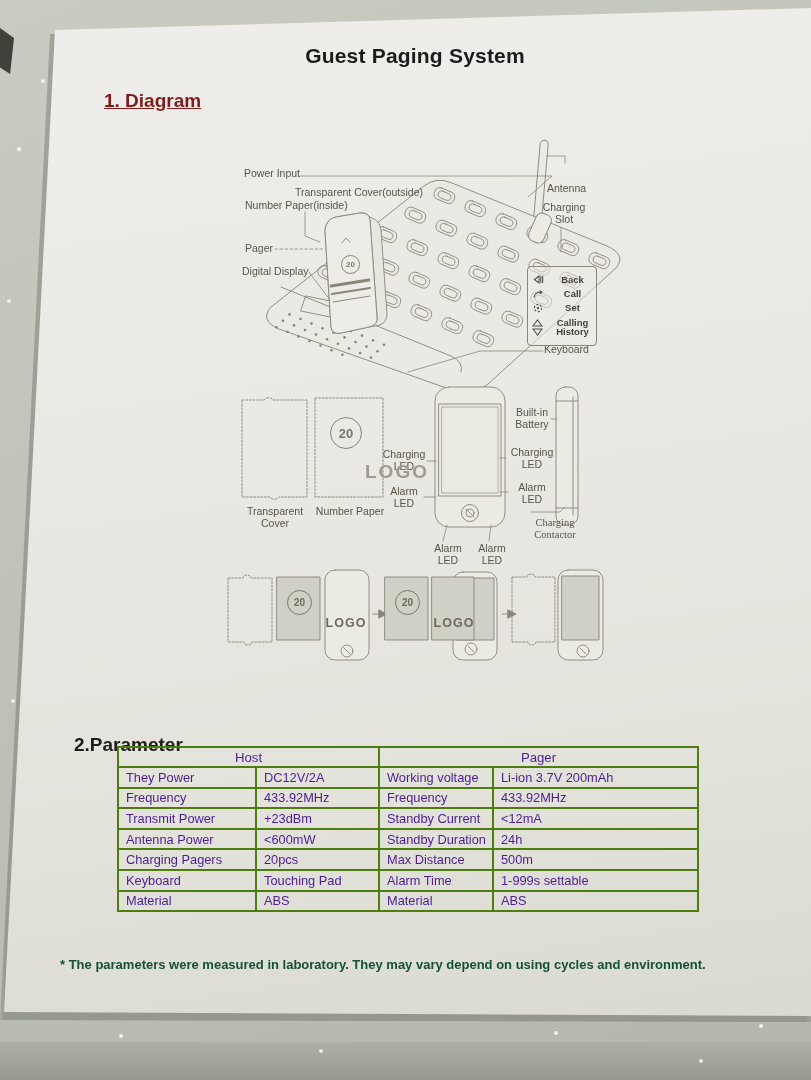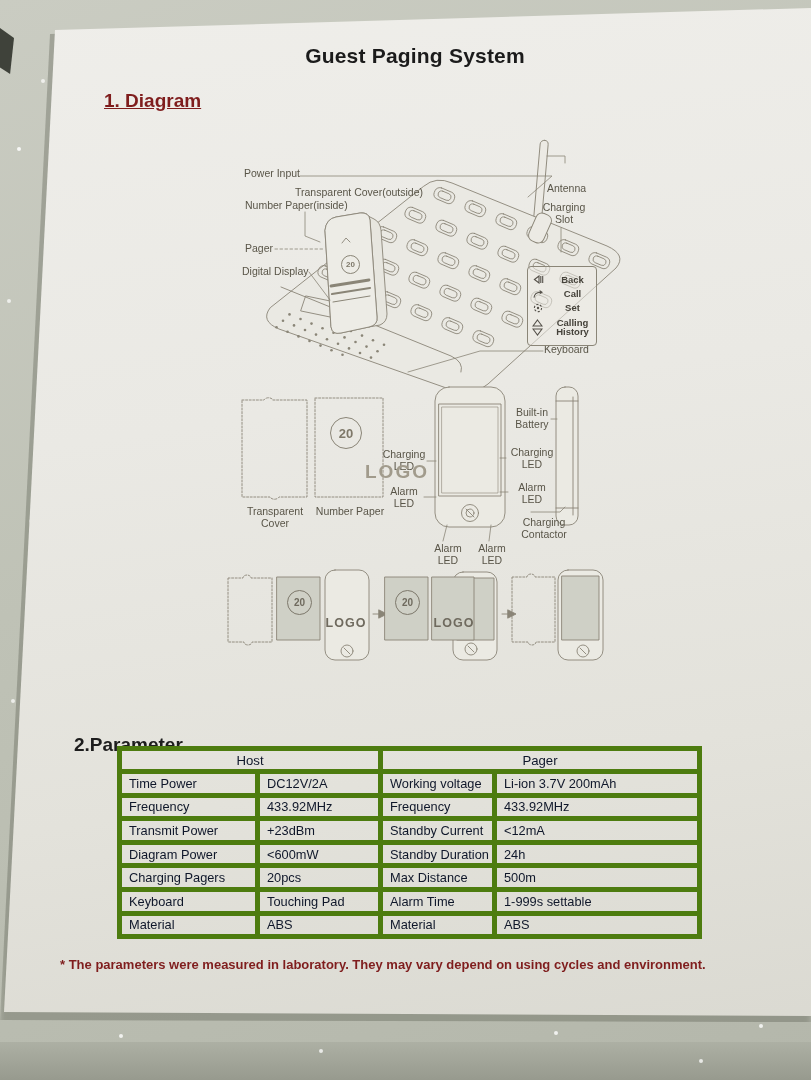--- a/index.html
+++ b/index.html
@@ -40,25 +40,25 @@
   .lg-row{display:flex;align-items:center;gap:8px;height:14px;}
   .lg-row.tall{height:25px;}
   .lg-ic{width:13px;display:flex;justify-content:center;}
   .lg-ic-col{width:13px;display:flex;flex-direction:column;align-items:center;gap:1px;}
   .lg-lb{flex:1;text-align:center;font-size:9.5px;font-weight:bold;color:#45423a;line-height:9.5px;}
   .legend svg{display:block;}
   .legend .stk{stroke:#55514a;fill:none;stroke-width:1.1;}
   .legend .fil{fill:#55514a;stroke:none;}
   
   table.params{border-collapse:collapse;table-layout:fixed;background:transparent;}
-  table.params th,table.params td{border:5px solid #4d7c0f;color:#0f172a;overflow:hidden;
+  table.params th,table.params td{border:2px solid #4d7c0f;color:#4c1d95;overflow:hidden;
       white-space:nowrap;}
   table.params th{height:18px;font-weight:normal;font-size:13.2px;text-align:center;padding:0;}
   table.params td{height:18.6px;font-size:12.8px;padding:0 0 0 7px;}
-  .footnote{font-size:13px;font-weight:bold;color:#7f1d1d;white-space:nowrap;}
+  .footnote{font-size:13px;font-weight:bold;color:#14532d;white-space:nowrap;}
   #art{position:absolute;left:0;top:0;pointer-events:none;}
 </style>
 </head>
 <body>
 
 <div id="scene">
   <div class="table-bg"></div>
   <div class="table-edge"></div>
   <div class="sparkles"></div>
   <div class="corner-dark"></div>
@@ -271,21 +271,21 @@
             <path class="stk" d="M1,1 H10 L5.5,7 Z"></path>
           </svg>
       </span>
       <span class="lg-lb" style="white-space:normal;">Calling History</span>
     </div>
   </div>
 
   <div class="abs lbl wrap" style="left:505px;top:407px;width:54px;">Built-in Battery</div>
   <div class="abs lbl wrap" style="left:505px;top:447px;width:54px;">Charging LED</div>
   <div class="abs lbl wrap" style="left:507px;top:482px;width:50px;">Alarm LED</div>
-  <div class="abs lbl wrap" style="left:511px;top:517px;width:66px;">Charging Contactor</div>
+  <div class="abs lbl wrap" style="left:522px;top:517px;width:66px;font-family:Liberation Serif, serif;">Charging Contactor</div>
   <div class="abs lbl wrap" style="left:379px;top:449px;width:50px;">Charging LED</div>
   <div class="abs lbl wrap" style="left:379px;top:486px;width:50px;">Alarm LED</div>
   <div class="abs lbl wrap" style="left:426px;top:543px;width:44px;">Alarm LED</div>
   <div class="abs lbl wrap" style="left:470px;top:543px;width:44px;">Alarm LED</div>
   <div class="abs lbl wrap" style="left:234px;top:506px;width:82px;">Transparent Cover</div>
   <div class="abs lbl" style="left:308px;top:506px;width:84px;text-align:center;">Number Paper</div>
 
   <div class="abs circ" style="left:330px;top:417px;width:30px;height:30px;font-size:13px;">20</div>
   <div class="abs logo" style="left:317px;top:461px;width:66px;font-size:19px;letter-spacing:2px;">LOGO</div>
   <div class="abs circ" style="left:341px;top:255px;width:17px;height:17px;font-size:8px;">20</div>
@@ -302,39 +302,39 @@
         <col style="width:205px">
       </colgroup>
     <thead>
       <tr>
         <th colspan="2">Host</th>
         <th colspan="2">Pager</th>
       </tr>
     </thead>
     <tbody id="param-rows">
         <tr>
-          <td>Time Power</td>
+          <td>They Power</td>
           <td>DC12V/2A</td>
           <td>Working voltage</td>
           <td>Li-ion 3.7V 200mAh</td>
         </tr>
         <tr>
           <td>Frequency</td>
           <td>433.92MHz</td>
           <td>Frequency</td>
           <td>433.92MHz</td>
         </tr>
         <tr>
           <td>Transmit Power</td>
           <td>+23dBm</td>
           <td>Standby Current</td>
           <td>&lt;12mA</td>
         </tr>
         <tr>
-          <td>Diagram Power</td>
+          <td>Antenna Power</td>
           <td>&lt;600mW</td>
           <td>Standby Duration</td>
           <td>24h</td>
         </tr>
         <tr>
           <td>Charging Pagers</td>
           <td>20pcs</td>
           <td>Max Distance</td>
           <td>500m</td>
         </tr>

